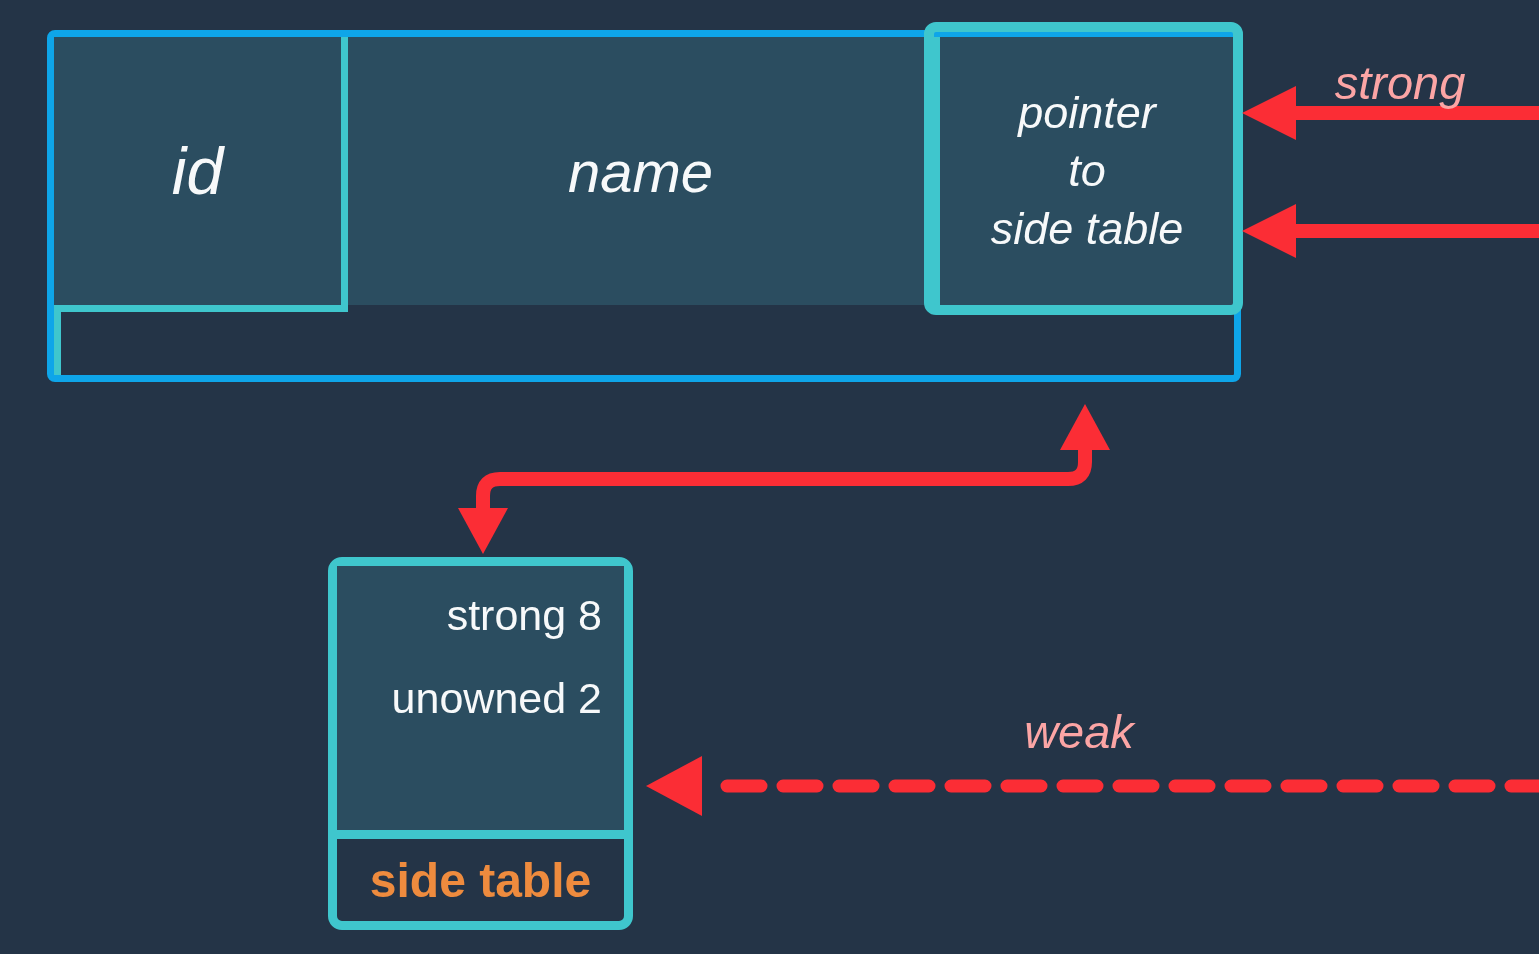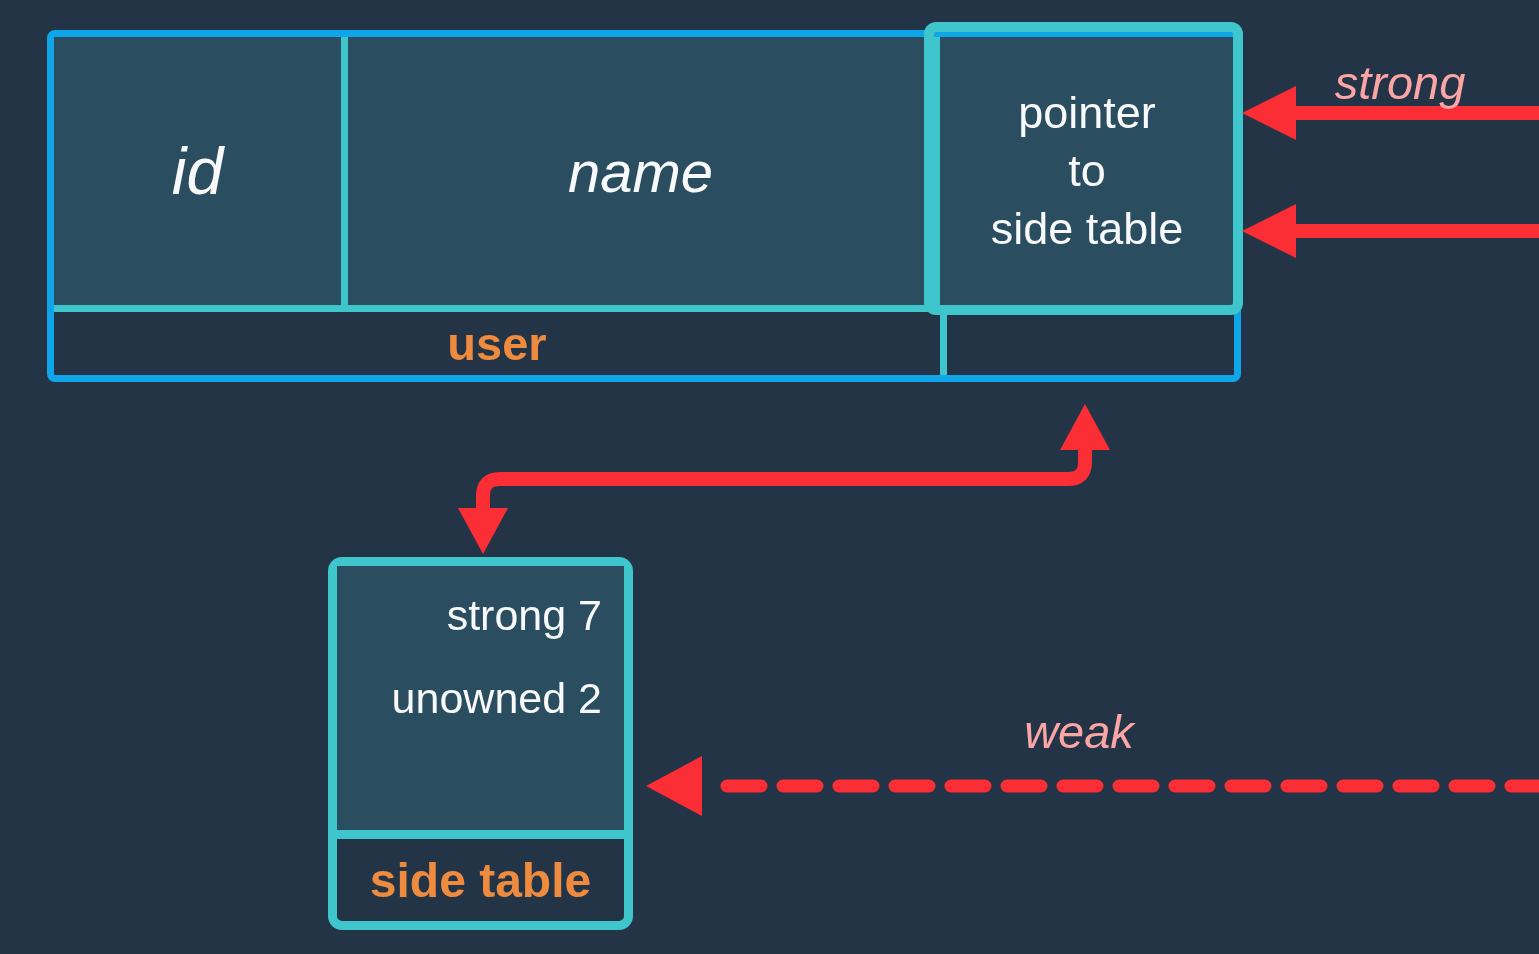--- a/index.html
+++ b/index.html
@@ -27,21 +27,21 @@
   }
   .cell {
     display: flex;
     align-items: center;
     justify-content: center;
     text-align: center;
   }
   .hdr { background: #2b4d60; }
   .cell-id   { border-right: 7px solid #3fc6cd; font-style: italic; font-size: 66px; }
   .cell-name { border-right: 7px solid #3fc6cd; font-style: italic; font-size: 58px; }
-  .cell-pointer { font-size: 45px; line-height: 58px; }
+  .cell-pointer { font-style: italic; font-size: 45px; line-height: 58px; }
   .cell-pointer span { display: block; }
   .ftr { border-top: 7px solid #3fc6cd; background: transparent; }
   .cell-caption {
     grid-column: 1 / 3;
     color: #ee8b3e;
     font-weight: bold;
     font-size: 47px;
   }
   .cell-ptr-slot { border-left: 7px solid #3fc6cd; }
   .pointer-outline {
@@ -119,28 +119,27 @@
     <div class="cell hdr cell-name">
       <span>name</span>
     </div>
     <div class="cell hdr cell-pointer">
       <div>
         <span>pointer</span>
         <span>to</span>
         <span>side table</span>
       </div>
     </div>
-    <div class="cell ftr cell-caption">user</div>
     <div class="cell ftr cell-ptr-slot"></div>
   </div>
   <div class="pointer-outline"></div>
 
   <div class="side-table">
     <div class="side-counts">
-      <div>strong 7</div>
+      <div>strong 8</div>
       <div>unowned 2</div>
     </div>
     <div class="side-caption">side table</div>
   </div>
 
   <svg class="arrows-svg" viewBox="0 0 1539 954" xmlns="http://www.w3.org/2000/svg">
 
     <g>
       <line x1="1545" y1="113" x2="1290" y2="113" stroke="#fb2d35" stroke-width="14"></line>
       <polygon points="1242,113 1296,86 1296,140" fill="#fb2d35"></polygon>

